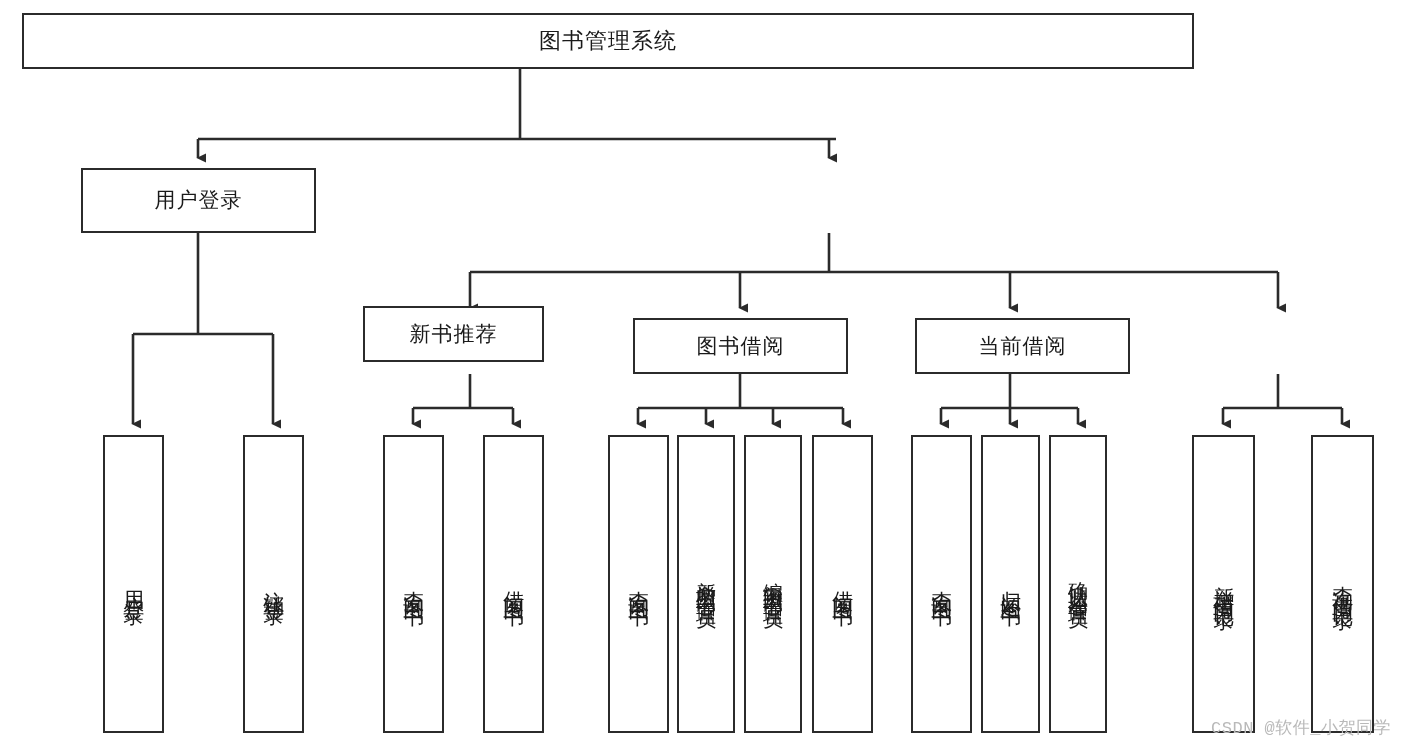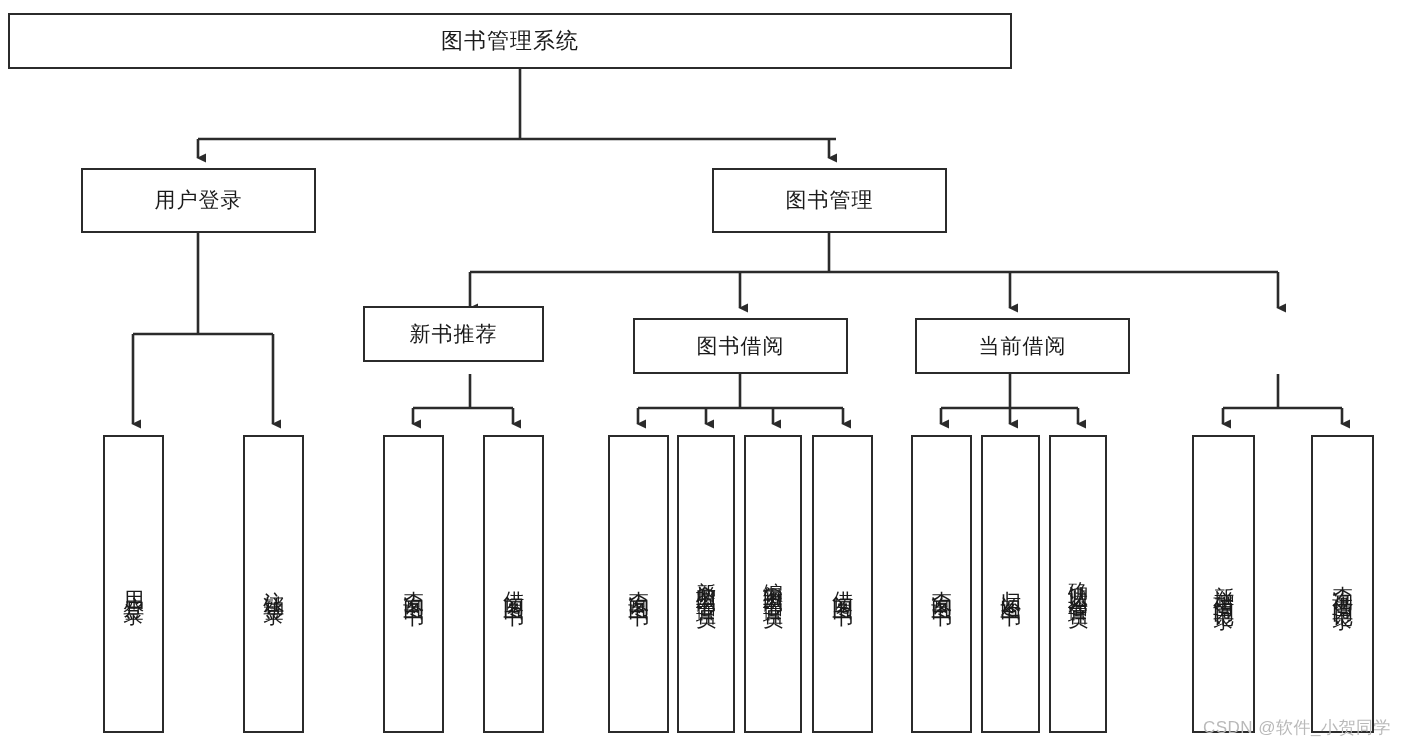--- a/index.html
+++ b/index.html
@@ -68,21 +68,21 @@
     letter-spacing: 4px;
   }
   .watermark {
     position: absolute;
     right: 14px;
     bottom: 8px;
     font-size: 17px;
     color: #b9b9b9;
     letter-spacing: 0.5px;
     white-space: nowrap;
-    font-family: Liberation Sans, sans-serif;
+    font-family: Liberation Mono, monospace;
   }
 </style>
 </head>
 <body>
 
 <div id="canvas">
 
   <svg class="wires" viewBox="0 0 1405 747" xmlns="http://www.w3.org/2000/svg">
     <defs>
       <marker id="arrow" markerWidth="10" markerHeight="10" refX="5" refY="8" orient="auto" markerUnits="userSpaceOnUse">
@@ -126,30 +126,27 @@
       <path d="M1010,408 L1010,424" marker-end="url(#arrow)"></path>
       <path d="M1078,408 L1078,424" marker-end="url(#arrow)"></path>
 
       <path d="M1278,374 L1278,408"></path>
       <path d="M1223,408 L1342,408"></path>
       <path d="M1223,408 L1223,424" marker-end="url(#arrow)"></path>
       <path d="M1342,408 L1342,424" marker-end="url(#arrow)"></path>
     </g>
   </svg>
 
-  <div class="node horiz root" style="left:8px; top:13px; width:1004px; height:56px;">
+  <div class="node horiz root" style="left:22px; top:13px; width:1172px; height:56px;">
     <span class="label">图书管理系统</span>
   </div>
 
   <div class="node horiz" style="left:81px; top:168px; width:235px; height:65px;">
     <span class="label">用户登录</span>
   </div>
-  <div class="node horiz" style="left:712px; top:168px; width:235px; height:65px;">
-    <span class="label">图书管理</span>
-  </div>
 
   <div class="node horiz" style="left:363px; top:306px; width:181px; height:56px;">
     <span class="label">新书推荐</span>
   </div>
   <div class="node horiz" style="left:633px; top:318px; width:215px; height:56px;">
     <span class="label">图书借阅</span>
   </div>
   <div class="node horiz" style="left:903px; top:318px; width:215px; height:56px;margin-left:12px;">
     <span class="label">当前借阅</span>
   </div>

